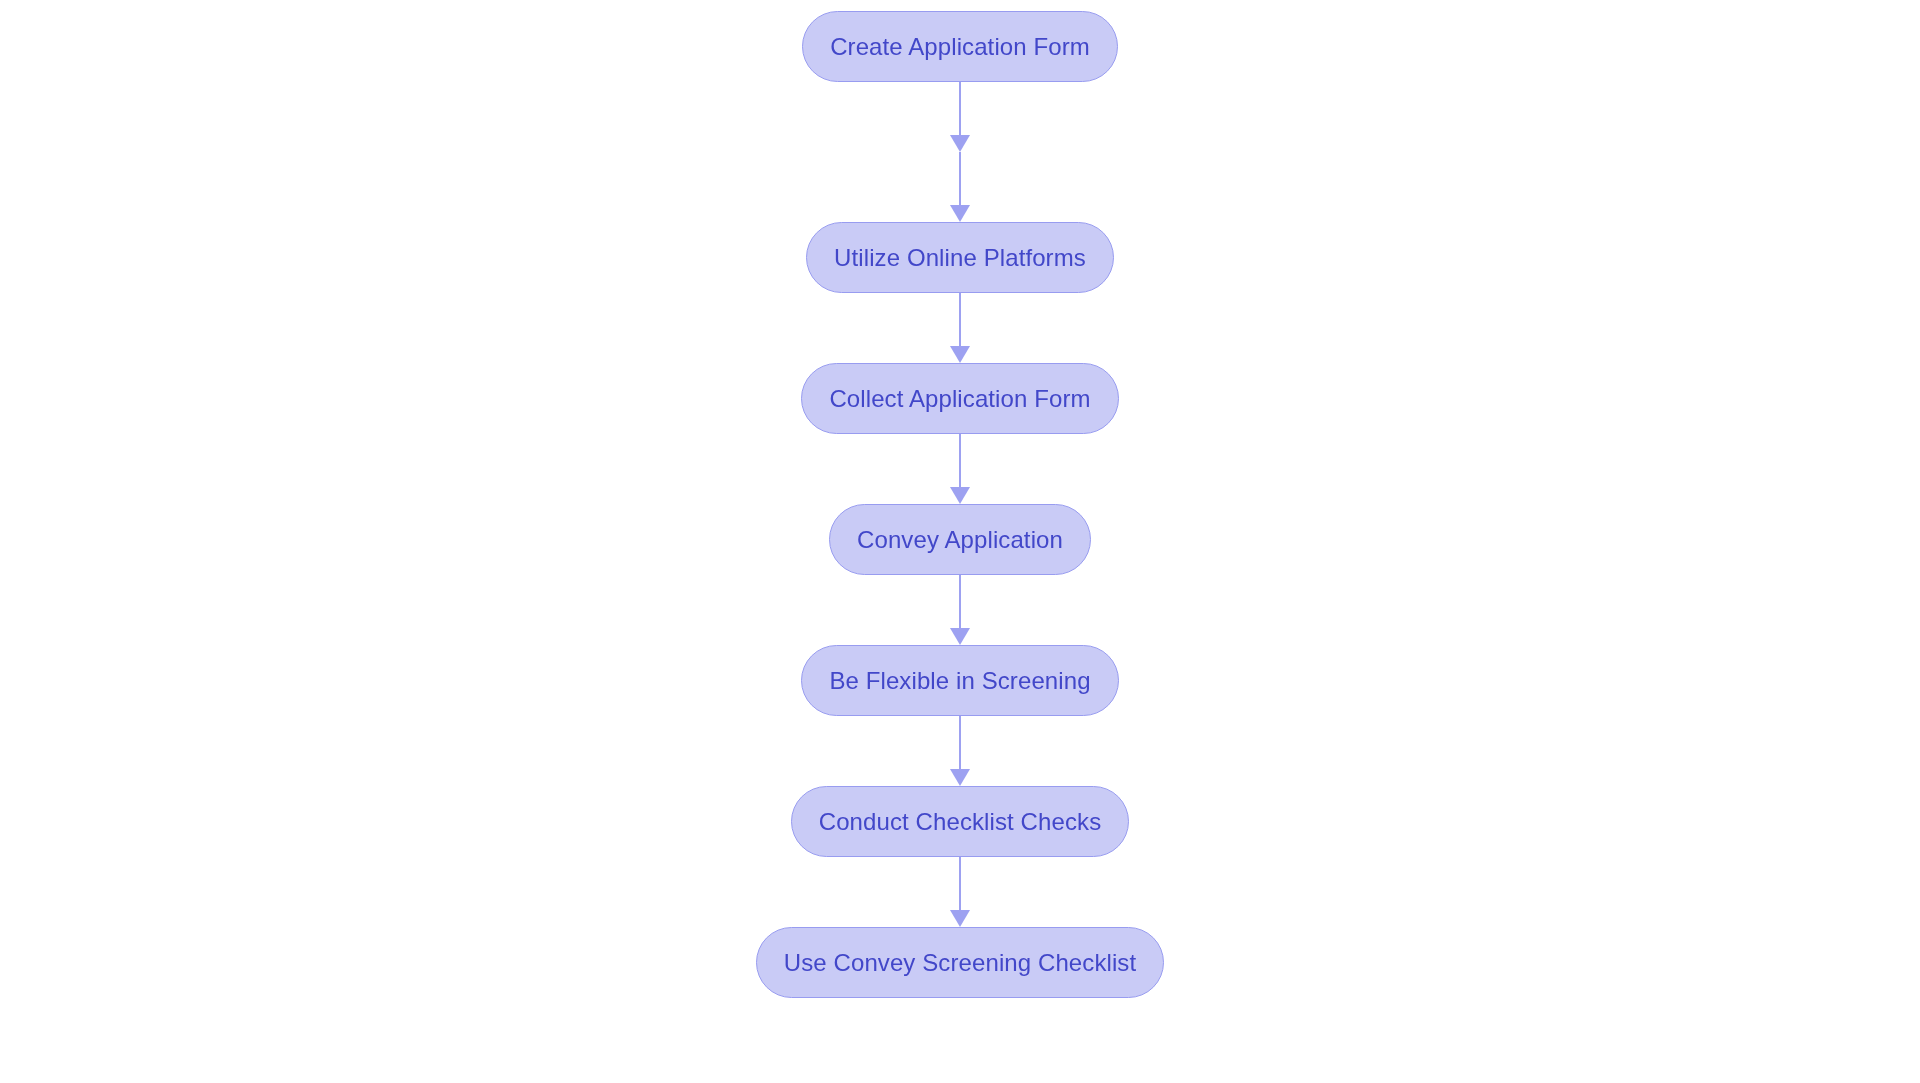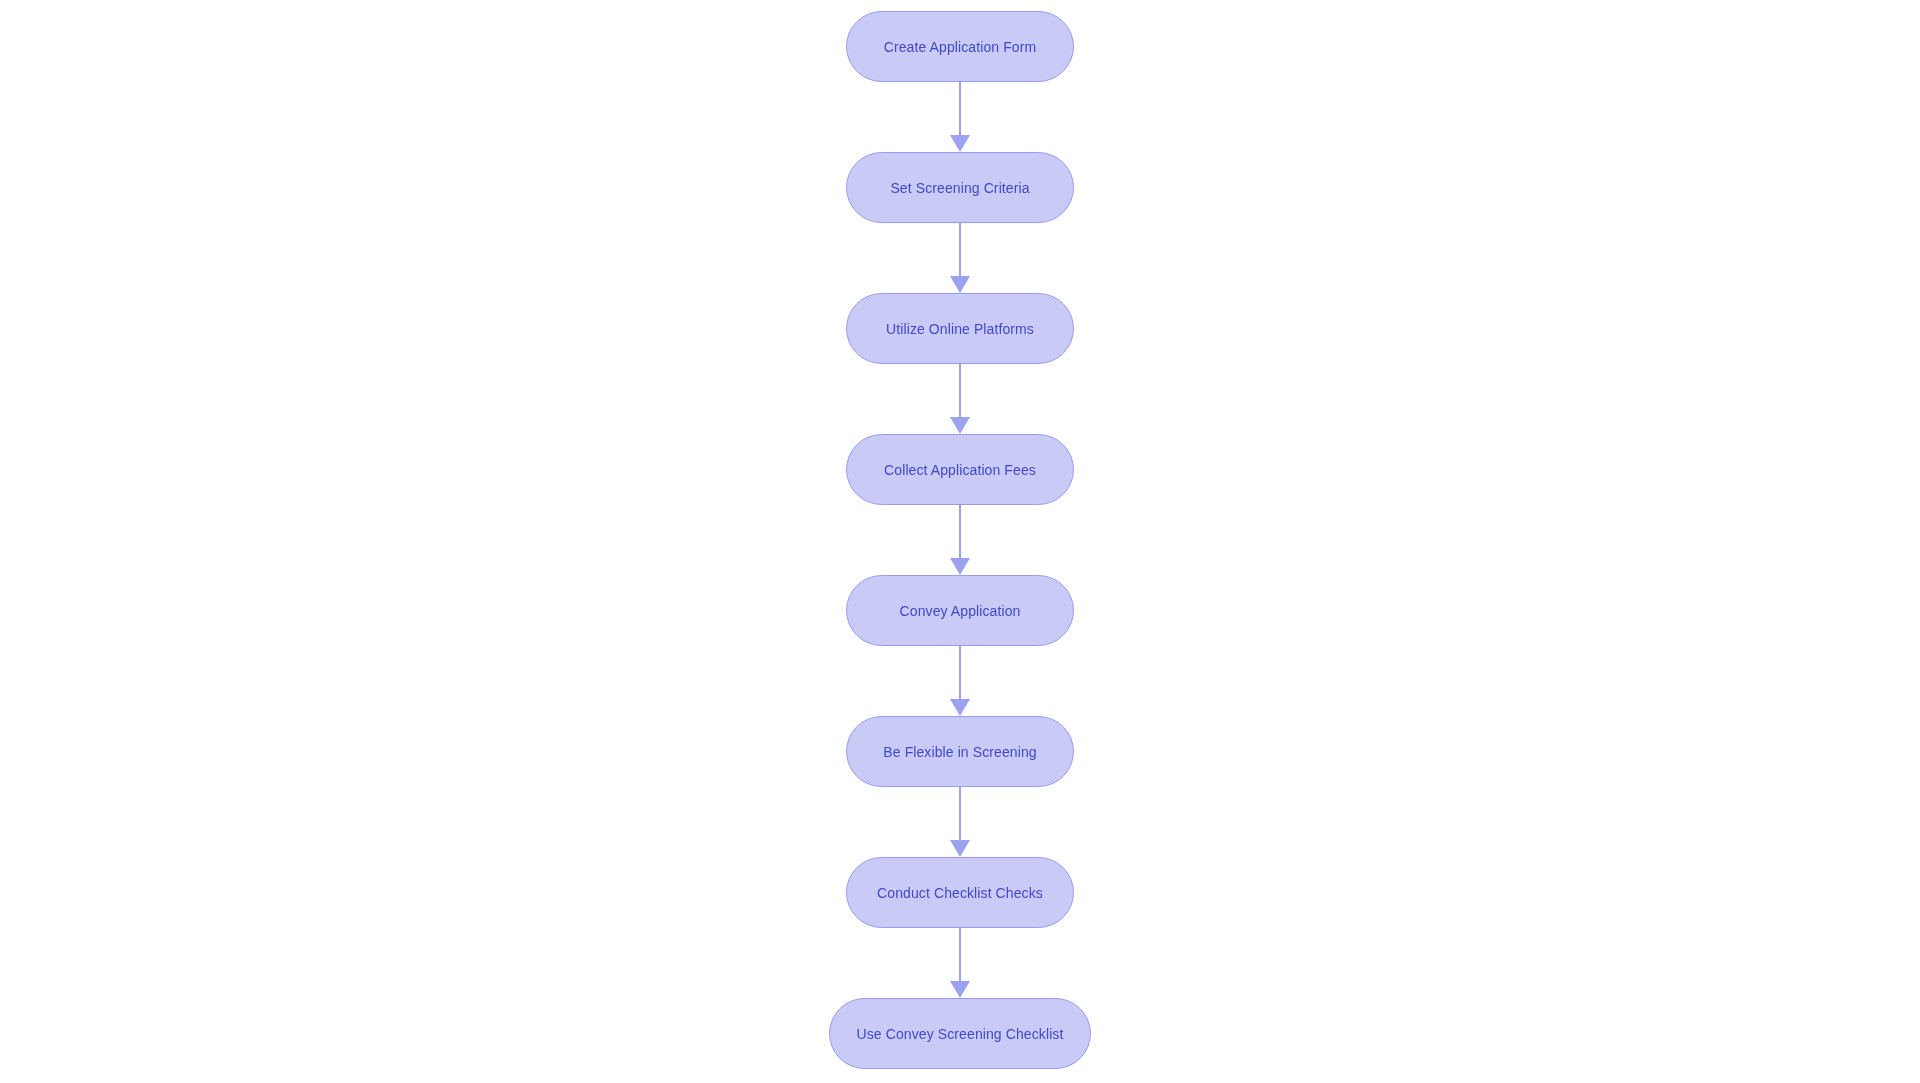--- a/index.html
+++ b/index.html
@@ -36,21 +36,21 @@
     border: 1.5px solid var(--node-border, #989cf0);
     border-radius: 36px;
     display: flex;
     align-items: center;
     justify-content: center;
     padding: 0 27px;
     min-width: 228px;
   }
   .node-label {
     color: var(--node-text, #4247c9);
-    font-size: 14px;
+    font-size: 24px;
     letter-spacing: 0.1px;
     white-space: nowrap;
   }
   .arrow {
     flex: 0 0 auto;
     height: 70px;
     display: flex;
     flex-direction: column;
     align-items: center;
   }
@@ -75,40 +75,37 @@
   <div class="flow" id="flow">
   <div class="node">
     <span class="node-label">Create Application Form</span>
   </div>
 
   <div class="arrow">
     <div class="arrow-line"></div>
     <div class="arrow-head"></div>
   </div>
 
-  <div class="node">
-    <span class="node-label">Set Screening Criteria</span>
-  </div>
 
   <div class="arrow">
     <div class="arrow-line"></div>
     <div class="arrow-head"></div>
   </div>
 
   <div class="node">
     <span class="node-label">Utilize Online Platforms</span>
   </div>
 
   <div class="arrow">
     <div class="arrow-line"></div>
     <div class="arrow-head"></div>
   </div>
 
   <div class="node">
-    <span class="node-label">Collect Application Fees</span>
+    <span class="node-label">Collect Application Form</span>
   </div>
 
   <div class="arrow">
     <div class="arrow-line"></div>
     <div class="arrow-head"></div>
   </div>
 
   <div class="node">
     <span class="node-label">Convey Application</span>
   </div>

